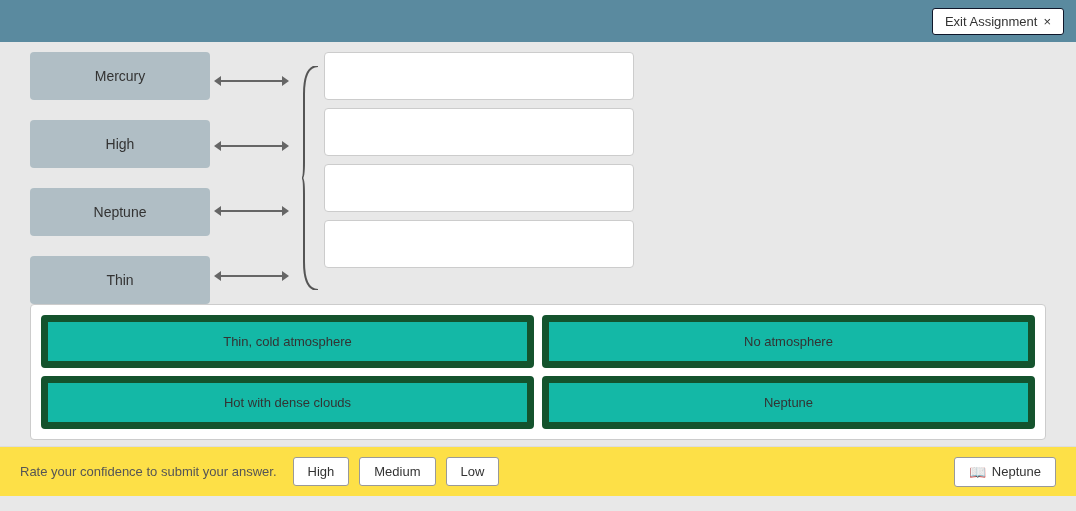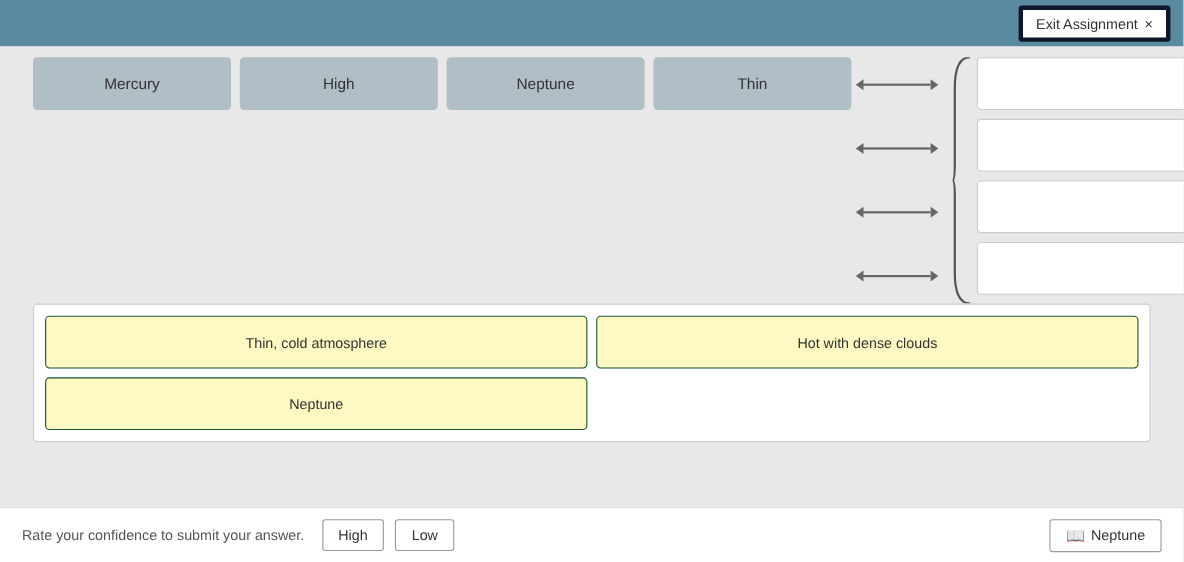--- a/index.html
+++ b/index.html
@@ -18,21 +18,21 @@
       height: 42px;
       background: #5a8a9f;
       display: flex;
       align-items: center;
       justify-content: flex-end;
       padding-right: 12px;
     }
 
     .exit-btn {
       background: white;
-      border: 4px solid #0f172a;
+      border: 1px solid #0f172a;
       border-radius: 3px;
       padding: 5px 12px;
       cursor: pointer;
       font-size: 13px;
       display: flex;
       align-items: center;
       gap: 6px;
       color: #333;
     }
 
@@ -71,42 +71,42 @@
       grid-template-columns: 1fr 1fr;
       gap: 8px;
       background: white;
       border: 1px solid #ccc;
       border-radius: 4px;
       padding: 10px;
       margin: 0 0 8px 0;
     }
 
     .option-card {
-      background: #fef9c3;
-      border: 1px solid #14532d;
+      background: #14b8a6;
+      border: 7px solid #14532d;
       border-radius: 4px;
       padding: 12px 20px;
       text-align: center;
       font-size: 13px;
       color: #333;
       cursor: pointer;
       min-height: 48px;
       display: flex;
       align-items: center;
       justify-content: center;
     }
 
     
     .bottom-bar {
       position: absolute;
-      bottom: 0;
+      bottom: 15px;
       left: 0;
       right: 0;
       height: 50px;
-      background: #ffffff;
+      background: #fde047;
       border-top: 1px solid #ddd;
       display: flex;
       align-items: center;
       padding: 0 20px;
       gap: 10px;
     }
 
     .confidence-label {
       font-size: 13px;
       color: #555;
@@ -138,22 +138,22 @@
     }
 
     
     .matching-wrapper {
       display: flex;
       align-items: stretch;
     }
 
     .planets-column {
       display: flex;
-      flex-direction: row;
-      gap: 8px;
+      flex-direction: column;
+      gap: 20px;
     }
 
     .answers-column {
       display: flex;
       flex-direction: column;
       gap: 8px;
     }
   </style>
 </head>
 <body>
@@ -220,30 +220,34 @@
       <div class="answer-box"></div>
     </div>
 
   </div>
 
   <div class="options-area">
     <div class="option-card">
       <span>Thin, cold atmosphere</span>
     </div>
     <div class="option-card">
+      <span>No atmosphere</span>
+    </div>
+    <div class="option-card">
       <span>Hot with dense clouds</span>
     </div>
     <div class="option-card">
       <span>Neptune</span>
     </div>
   </div>
 
 </div>
 
 <div class="bottom-bar">
   <span class="confidence-label">Rate your confidence to submit your answer.</span>
   <button class="conf-btn">High</button>
+  <button class="conf-btn">Medium</button>
   <button class="conf-btn">Low</button>
   <button class="reading-btn">
     <span style="font-size:14px;">📖</span>
     <span>Neptune</span>
   </button>
 </div>
 
 </body></html>

